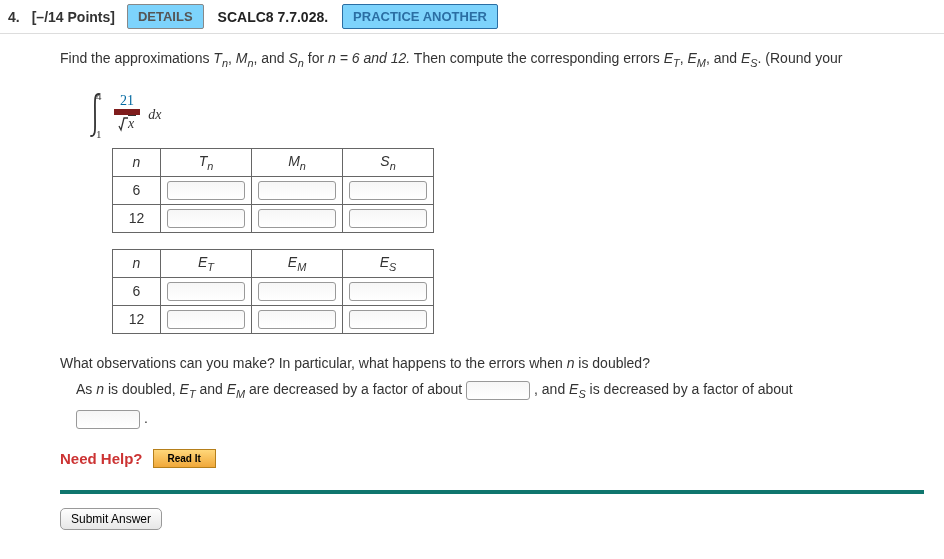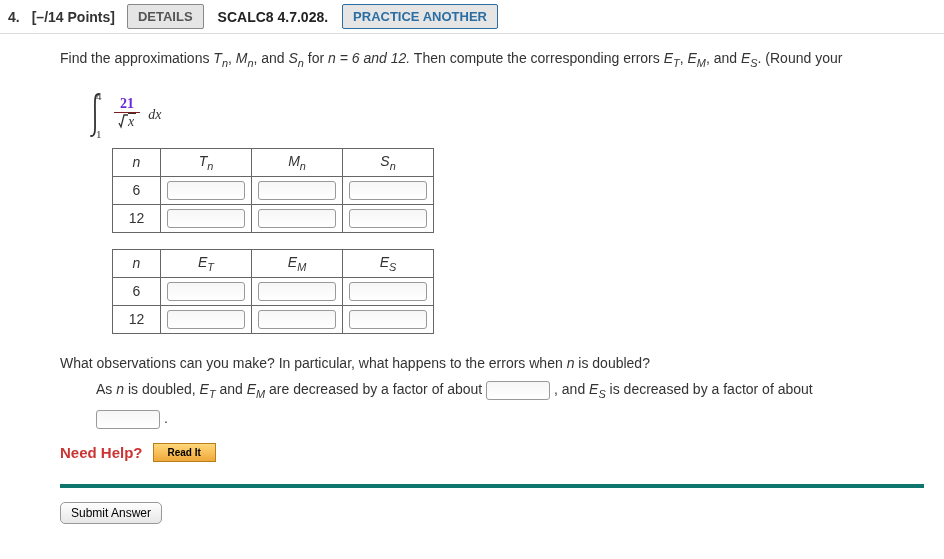--- a/index.html
+++ b/index.html
@@ -17,21 +17,21 @@
     align-items: center;
     padding: 4px 8px;
     border-bottom: 1px solid #ddd;
     gap: 8px;
     flex-wrap: wrap;
   }
   .q-label { font-weight: bold; margin-right: 4px; }
   .pill-btn {
     border: 1px solid #2b6ea3;
     color: #2b6ea3;
-    background: #e5e5e5;
+    background: #7dd3fc;
     padding: 4px 10px;
     font-size: 13px;
     font-weight: 600;
     cursor: pointer;
     border-radius: 2px;
   }
   .pill-btn.gray {
     border-color: #888;
     color: #555;
   }
@@ -57,21 +57,21 @@
   .int-sign svg { display: block; }
   .int-upper { position: absolute; top: -2px; left: 10px; font-size: 11px; }
   .int-lower { position: absolute; bottom: -2px; left: 10px; font-size: 11px; }
   .frac {
     display: inline-block;
     text-align: center;
     vertical-align: middle;
     margin-left: 10px;
     margin-right: 6px;
   }
-  .frac .num { display: block; border-bottom: 1px solid #7f1d1d; padding: 0 4px; color: #6d28d9; font-weight: bold; }
+  .frac .num { display: block; border-bottom: 6px solid #7f1d1d; padding: 0 4px; color: #0369a1; }
   .frac .den { display: block; padding: 0 4px; }
   .sqrt { display: inline-flex; align-items: center; }
   .dx { font-style: italic; margin-left: 2px; }
   table.grid {
     border-collapse: collapse;
     margin: 10px 0 16px 52px;
   }
   table.grid td, table.grid th {
     border: 1px solid #666;
     padding: 4px 6px;
@@ -94,23 +94,23 @@
   .inp-inline {
     width: 64px;
     height: 19px;
     border: 1px solid #999;
     border-radius: 3px;
     background: linear-gradient(#f6f6f6,#fff);
     font-size: 12px;
     vertical-align: middle;
   }
   .obs { margin-top: 10px; line-height: 1.9; }
-  .obs-inner { margin-left: 36px; }
+  .obs-inner { margin-left: 16px; }
   .need-help {
-    margin-top: 12px;
+    margin-top: 18px;
     display: flex;
     align-items: center;
     gap: 10px;
   }
   .need-help-label { color: #c33; font-weight: bold; font-size: 15px; }
   .readit {
     background: linear-gradient(#ffd77a,#f0a83a);
     border: 1px solid #b57f1b;
     font-size: 10px;
     font-weight: bold;
@@ -131,21 +131,21 @@
     cursor: pointer;
   }
 </style>
 </head>
 <body>
 
 <div class="hdr">
   <span class="q-label">4.</span>
   <span class="q-label">[–/14 Points]</span>
   <button class="pill-btn gray">DETAILS</button>
-  <span class="src">SCALC8 4.7.028.</span>
+  <span class="src">SCALC8 7.7.028.</span>
   <button class="pill-btn">PRACTICE ANOTHER</button>
 </div>
 
 <div class="body-area">
 
   <div class="prompt">
     <span>Find the approximations </span>
     <span class="ital"><span>T</span><sub>n</sub></span>,
     <span class="ital"><span>M</span><sub>n</sub></span>, and
     <span class="ital"><span>S</span><sub>n</sub></span>

